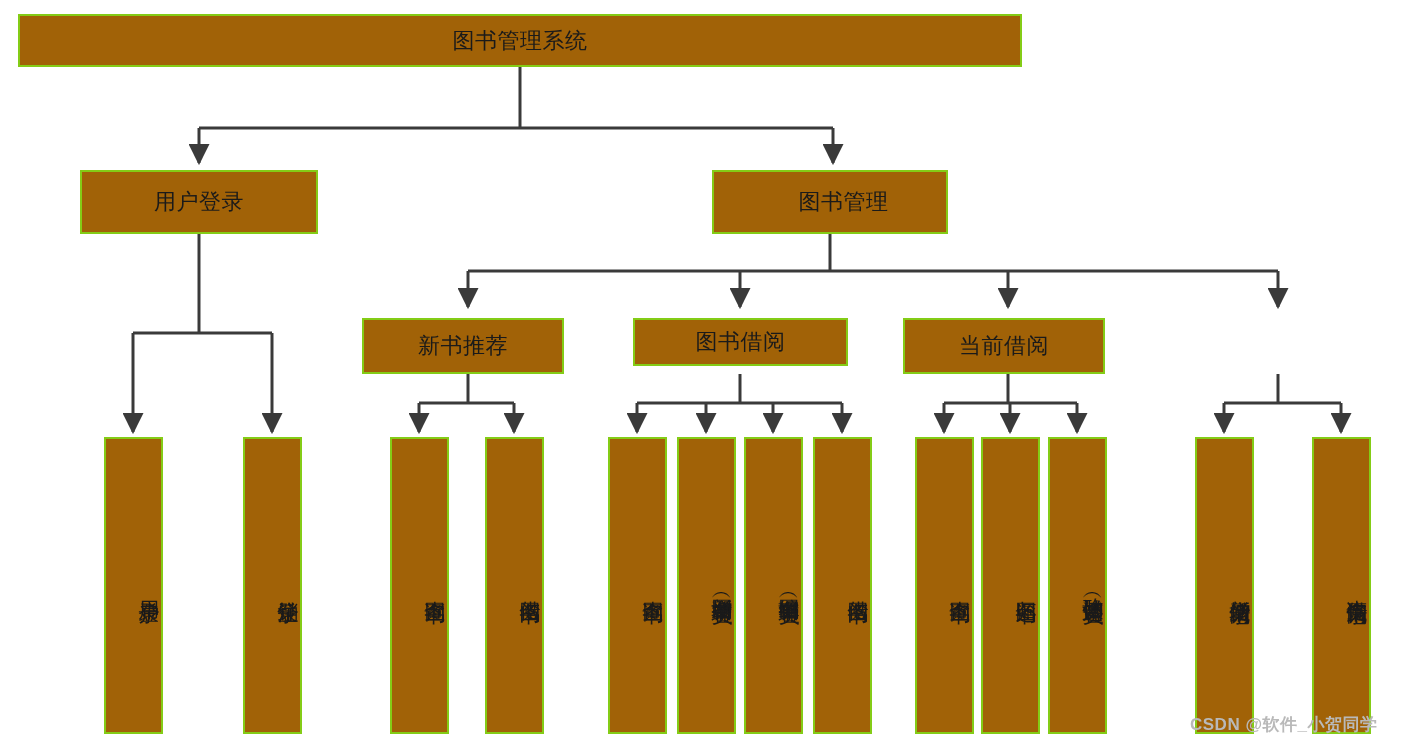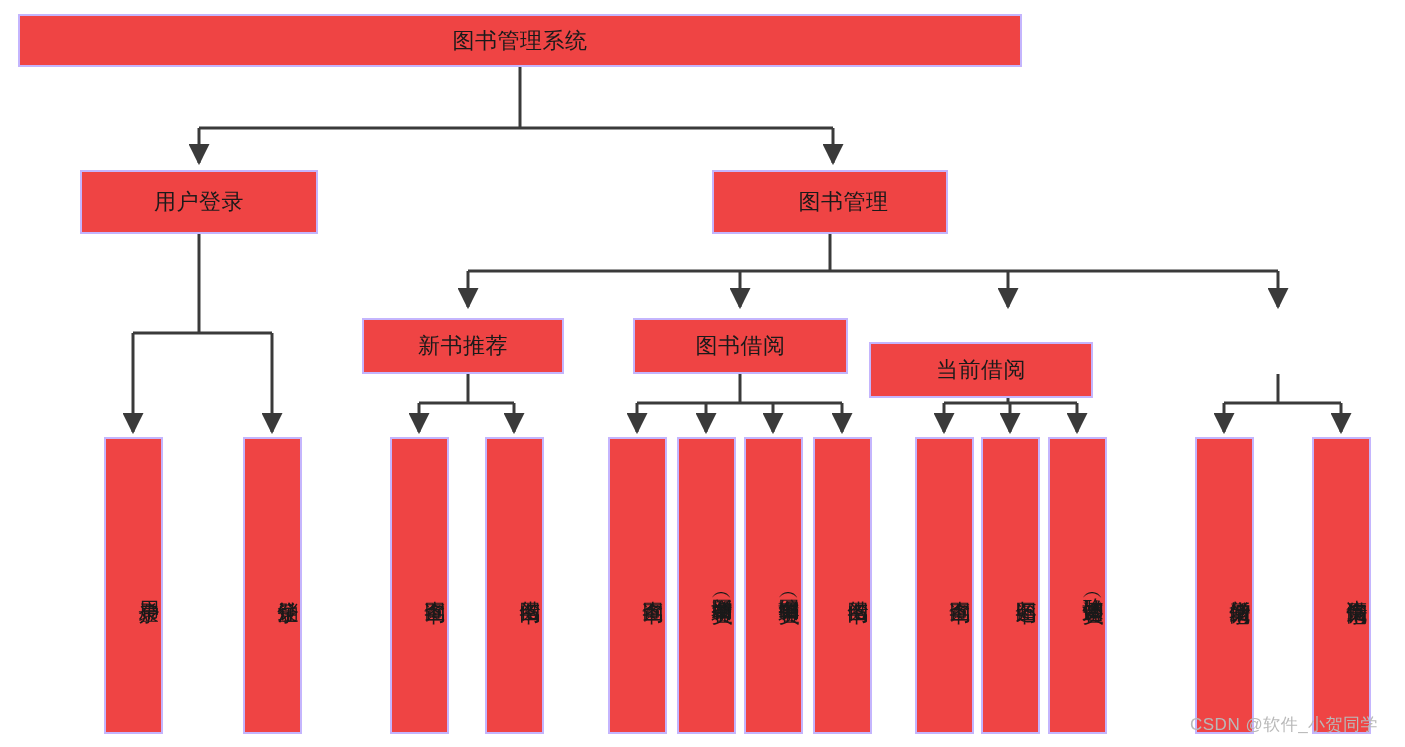--- a/index.html
+++ b/index.html
@@ -13,22 +13,22 @@
   #canvas {
     position: relative;
     width: 1405px;
     height: 747px;
     background: #ffffff;
     overflow: hidden;
   }
   .node {
     position: absolute;
     box-sizing: border-box;
-    background: #ef4444;
-    border: 2px solid #c4b5fd;
+    background: #a16207;
+    border: 2px solid #84cc16;
     display: flex;
     align-items: center;
     justify-content: center;
     color: #1a1a1a;
     line-height: 1.15;
   }
   .node.horiz {
     font-size: 22px;
     letter-spacing: 0.5px;
   }
@@ -53,20 +53,21 @@
     width: 1405px;
     height: 747px;
     pointer-events: none;
   }
   .watermark {
     position: absolute;
     font-size: 17px;
     color: #b9b9b9;
     white-space: nowrap;
     letter-spacing: 0.5px;
+    font-weight: bold;
   }
 </style>
 </head>
 <body>
 
 <div id="canvas">
 
   <svg class="edges" viewBox="0 0 1405 747">
     <defs>
       <marker id="arrow" viewBox="0 0 10 10" refX="9" refY="5" markerWidth="7" markerHeight="7" orient="auto-start-reverse">
@@ -118,23 +119,23 @@
   </svg>
 
   <div class="node horiz" style="left:18px; top:14px; width:1004px; height:53px;">图书管理系统</div>
 
   <div class="node horiz" style="left:80px; top:170px; width:238px; height:64px;">用户登录</div>
 
   <div class="node horiz" style="left:712px; top:170px; width:236px; height:64px;padding-left:27px;">图书管理</div>
 
   <div class="node horiz" style="left:362px; top:318px; width:202px; height:56px;">新书推荐</div>
 
-  <div class="node horiz" style="left:633px; top:318px; width:215px; height:56px;">图书借阅</div>
+  <div class="node horiz" style="left:633px; top:318px; width:215px; height:48px;">图书借阅</div>
 
-  <div class="node horiz" style="left:869px; top:318px; width:224px; height:56px;margin-top:24px;">当前借阅</div>
+  <div class="node horiz" style="left:903px; top:318px; width:202px; height:56px;">当前借阅</div>
 
 
   <div class="node vert" style="left:104px; top:437px; width:59px; height:297px;">
     <span>用户登录</span>
   </div>
 
   <div class="node vert" style="left:243px; top:437px; width:59px; height:297px;">
     <span>注销登录</span>
   </div>
 

